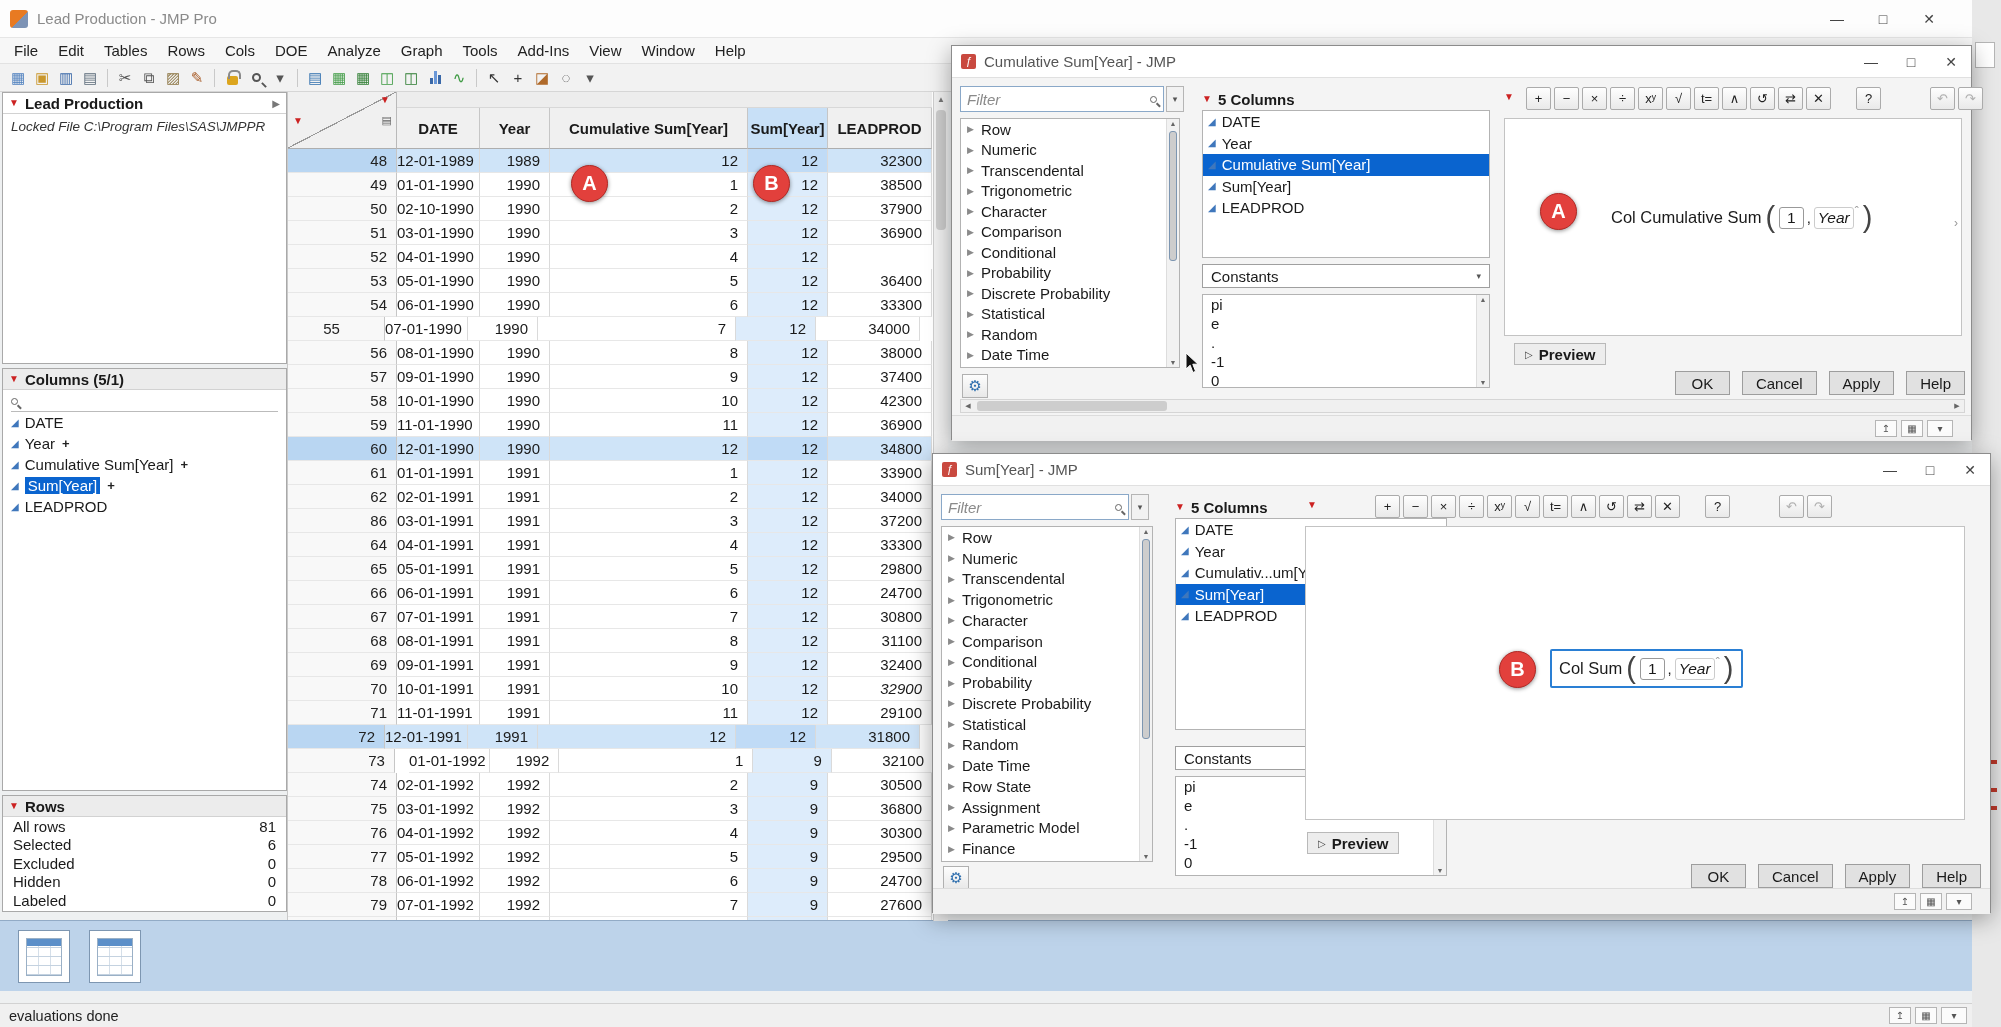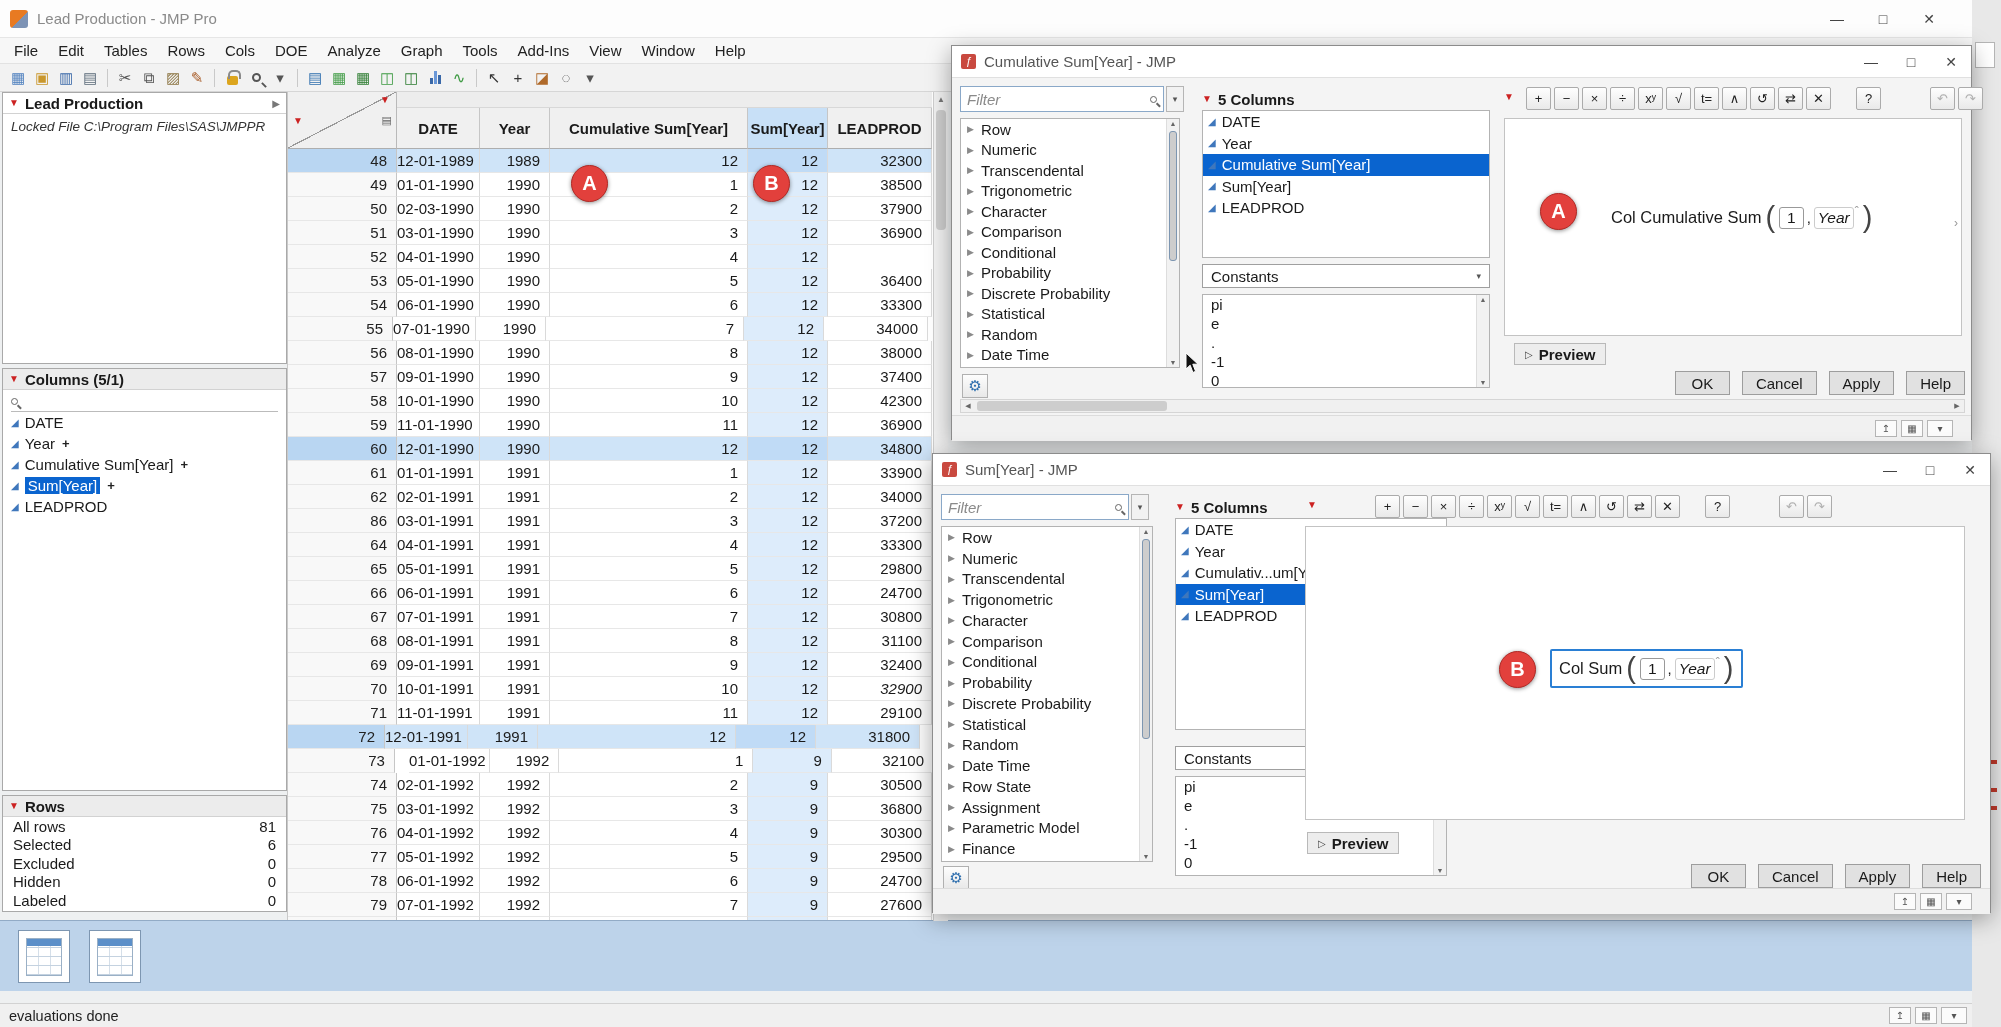--- a/index.html
+++ b/index.html
@@ -357,21 +357,21 @@
         <div class="tr">
           <div class="td tdnum" style="width: 109px;">49</div>
           <div class="td" style="width: 83px;">01-01-1990</div>
           <div class="td" style="width: 70px;">1990</div>
           <div class="td" style="width: 198px;">1</div>
           <div class="td selcol" style="width: 80px;">12</div>
           <div class="td" style="width: 104px;">38500</div>
         </div>
         <div class="tr">
           <div class="td tdnum" style="width: 109px;">50</div>
-          <div class="td" style="width: 83px;">02-03-1990</div>
+          <div class="td" style="width: 83px;">02-10-1990</div>
           <div class="td" style="width: 70px;">1990</div>
           <div class="td" style="width: 198px;">2</div>
           <div class="td selcol" style="width: 80px;">12</div>
           <div class="td" style="width: 104px;">37900</div>
         </div>
         <div class="tr">
           <div class="td tdnum" style="width: 109px;">51</div>
           <div class="td" style="width: 83px;">03-01-1990</div>
           <div class="td" style="width: 70px;">1990</div>
           <div class="td" style="width: 198px;">3</div>
@@ -396,21 +396,21 @@
         </div>
         <div class="tr">
           <div class="td tdnum" style="width: 109px;">54</div>
           <div class="td" style="width: 83px;">06-01-1990</div>
           <div class="td" style="width: 70px;">1990</div>
           <div class="td" style="width: 198px;">6</div>
           <div class="td selcol" style="width: 80px;">12</div>
           <div class="td" style="width: 104px;">33300</div>
         </div>
         <div class="tr">
-          <div class="td tdnum" style="width: 105px;">55</div>
+          <div class="td tdnum" style="width: 97px; text-align: center;">55</div>
           <div class="td" style="width: 83px; text-align: center;">07-01-1990</div>
           <div class="td" style="width: 70px;">1990</div>
           <div class="td" style="width: 198px;">7</div>
           <div class="td selcol" style="width: 80px;">12</div>
           <div class="td" style="width: 104px;">34000</div>
         </div>
         <div class="tr">
           <div class="td tdnum" style="width: 109px;">56</div>
           <div class="td" style="width: 83px;">08-01-1990</div>
           <div class="td" style="width: 70px;">1990</div>

